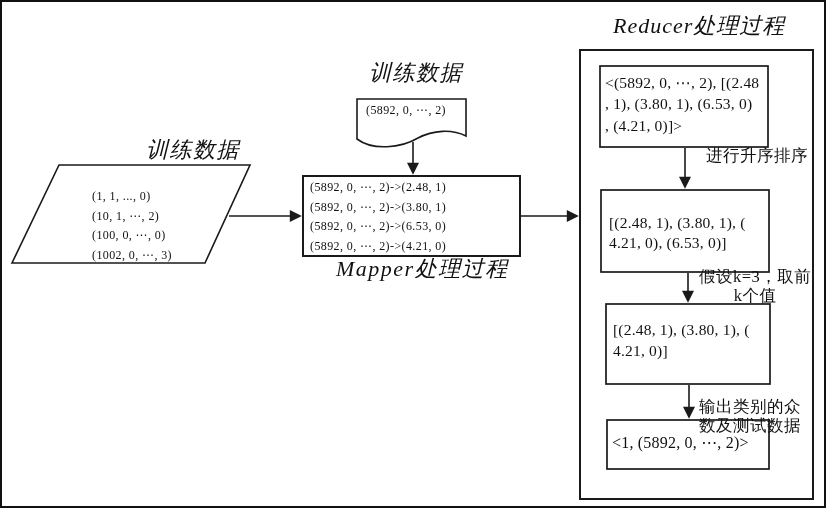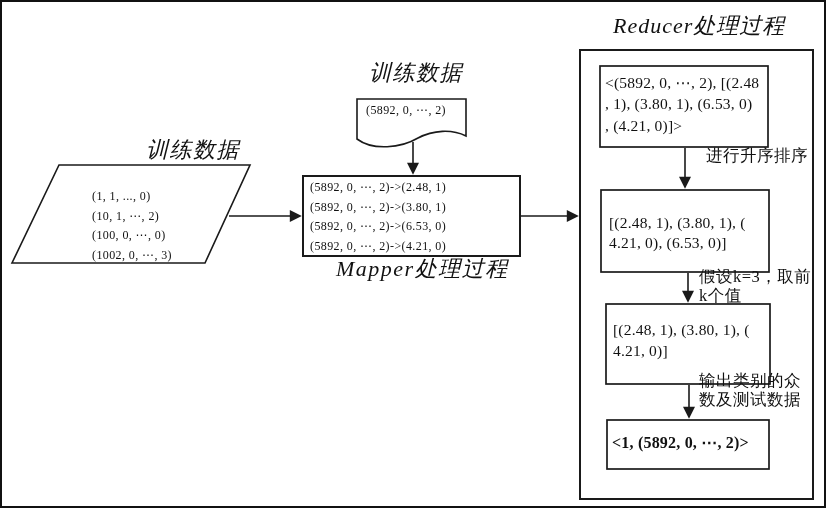--- a/index.html
+++ b/index.html
@@ -83,30 +83,30 @@
 
   <div class="txt rows cn-label" style="left:704px;top:145px;line-height:17.8px;">
     <span class="txt-line">进行升序排序</span>
   </div>
 
   <div class="txt rows boxtxt" style="left:607px;top:211px;line-height:20px;">
     <span class="txt-line">[(2.48, 1), (3.80, 1), (</span>
     <span class="txt-line">4.21, 0), (6.53, 0)]</span>
   </div>
 
-  <div class="txt rows cn-label" style="left:697px;top:266px;line-height:18.6px;">
+  <div class="txt rows cn-label" style="left:697px;top:266px;line-height:18.6px;text-align:center;">
     <span class="txt-line">假设k=3，取前</span>
     <span class="txt-line">k个值</span>
   </div>
 
   <div class="txt rows boxtxt" style="left:611px;top:318px;line-height:20.5px;">
     <span class="txt-line">[(2.48, 1), (3.80, 1), (</span>
     <span class="txt-line">4.21, 0)]</span>
   </div>
 
-  <div class="txt rows cn-label" style="left:697px;top:370px;line-height:18.6px;">
+  <div class="txt rows cn-label" style="left:697px;top:396px;line-height:18.6px;">
     <span class="txt-line">输出类别的众</span>
     <span class="txt-line">数及测试数据</span>
   </div>
 
-  <div class="txt boxtxt" style="left:610px;top:431px;font-size:16px;font-weight:bold;">&lt;1, (5892, 0, ⋯, 2)&gt;</div>
+  <div class="txt boxtxt" style="left:610px;top:431px;font-size:16px;">&lt;1, (5892, 0, ⋯, 2)&gt;</div>
 
 </div>
 
 </body></html>

